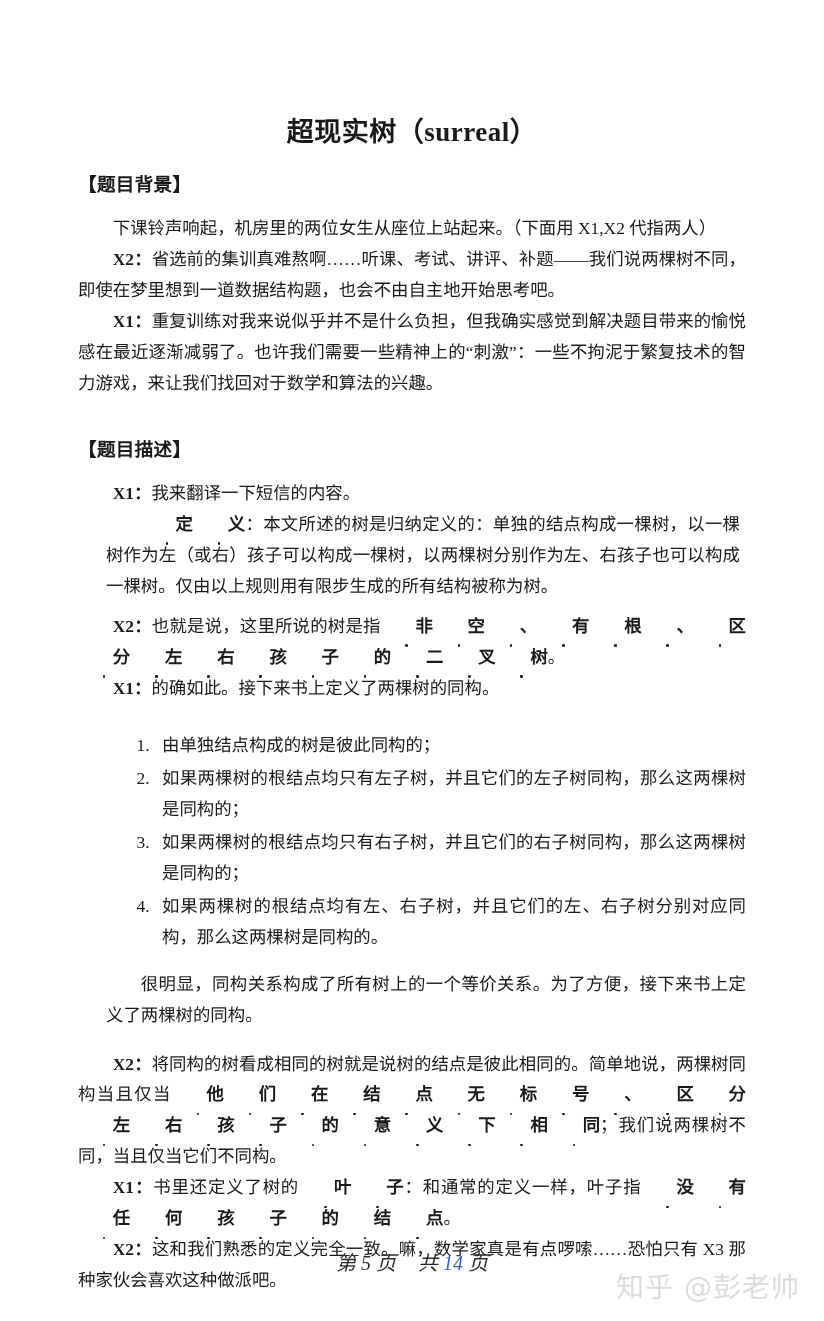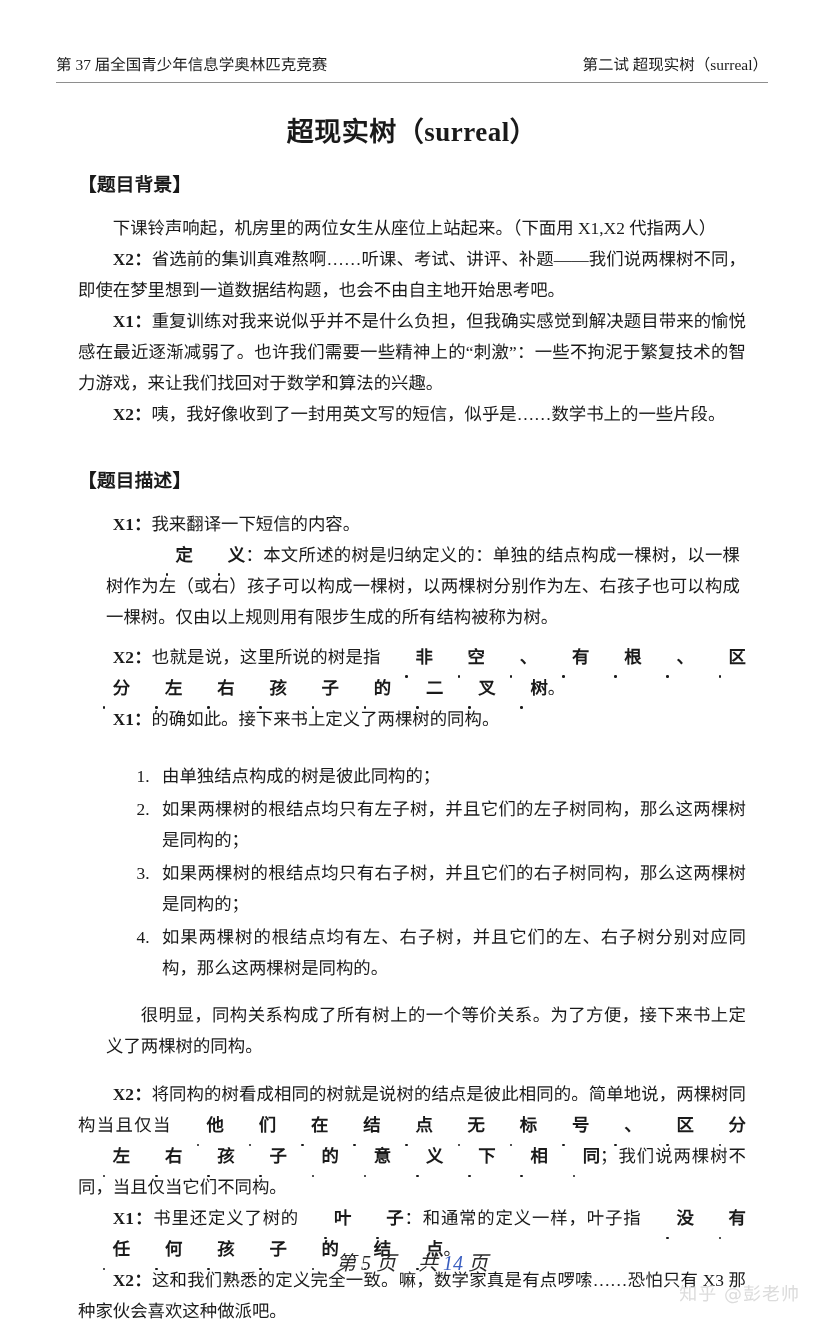--- a/index.html
+++ b/index.html
@@ -157,51 +157,46 @@
     font-style: italic;
   }
   .footer .sep { display: inline-block; width: 22px; }
   .footer .blue { color: #3b5fc0; }
 
   
   .watermark {
     position: absolute;
     right: 24px;
     bottom: 16px;
-    font-size: 18px;
+    font-size: 28px;
     color: #dcdcdc;
     font-family: "DejaVu Sans", "Liberation Sans", sans-serif;
     letter-spacing: 1px;
     white-space: nowrap;
     user-select: none;
   }
 </style>
 </head>
 <body>
 
 <div class="page">
 
-  <div class="header">
-    <span class="header-left">第 37 届全国青少年信息学奥林匹克竞赛</span>
-    <span class="header-right">第二试 超现实树（surreal）</span>
-  </div>
 
   <div class="doc-title">超现实树（surreal）</div>
 
   <div class="content">
 
     <div class="section-head">【题目背景】</div>
 
     <p class="para"><span>下课铃声响起，机房里的两位女生从座位上站起来。（下面用 X1,X2 代指两人）</span></p>
 
     <p class="para"><span class="speaker">X2：</span><span>省选前的集训真难熬啊……听课、考试、讲评、补题——我们说两棵树不同，即使在梦里想到一道数据结构题，也会不由自主地开始思考吧。</span></p>
 
     <p class="para"><span class="speaker">X1：</span><span>重复训练对我来说似乎并不是什么负担，但我确实感觉到解决题目带来的愉悦感在最近逐渐减弱了。也许我们需要一些精神上的“刺激”：一些不拘泥于繁复技术的智力游戏，来让我们找回对于数学和算法的兴趣。</span></p>
 
-    <p class="para"><span class="speaker">X2：</span><span>咦，我好像收到了一封用英文写的短信，似乎是……数学书上的一些片段。</span></p>
 
     <div class="section-head second">【题目描述】</div>
 
     <p class="para"><span class="speaker">X1：</span><span>我来翻译一下短信的内容。</span></p>
 
     <p class="para defblock"><span class="deflabel dotted"><span>定</span><span>义</span></span><span>：</span><span>本文所述的树是归纳定义的：单独的结点构成一棵树，以一棵树作为左（或右）孩子可以构成一棵树，以两棵树分别作为左、右孩子也可以构成一棵树。仅由以上规则用有限步生成的所有结构被称为树。</span></p>
 
     <div class="gap-sm"></div>
 
     <p class="para"><span class="speaker">X2：</span><span>也就是说，这里所说的树是指</span><span class="dotted"><span>非</span><span>空</span><span>、</span><span>有</span><span>根</span><span>、</span><span>区</span><span>分</span><span>左</span><span>右</span><span>孩</span><span>子</span><span>的</span><span>二</span><span>叉</span><span>树</span></span><span>。</span></p>

